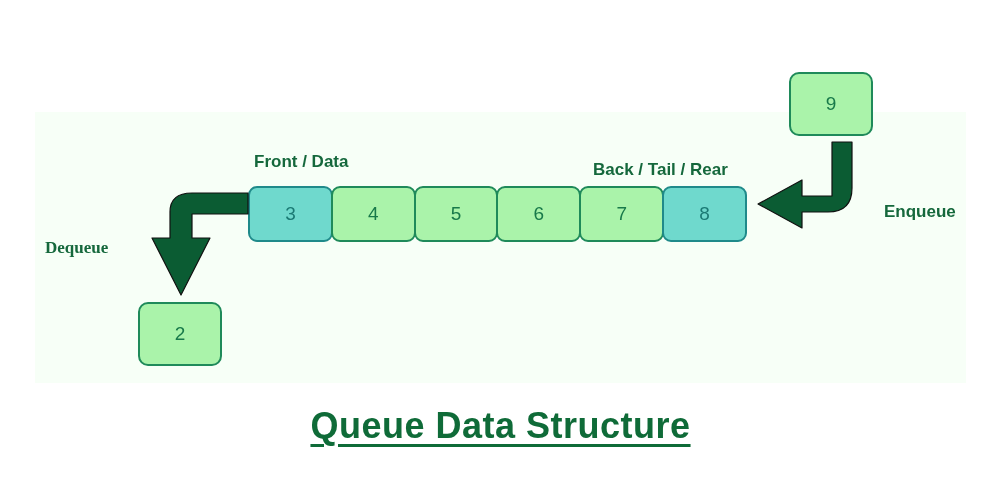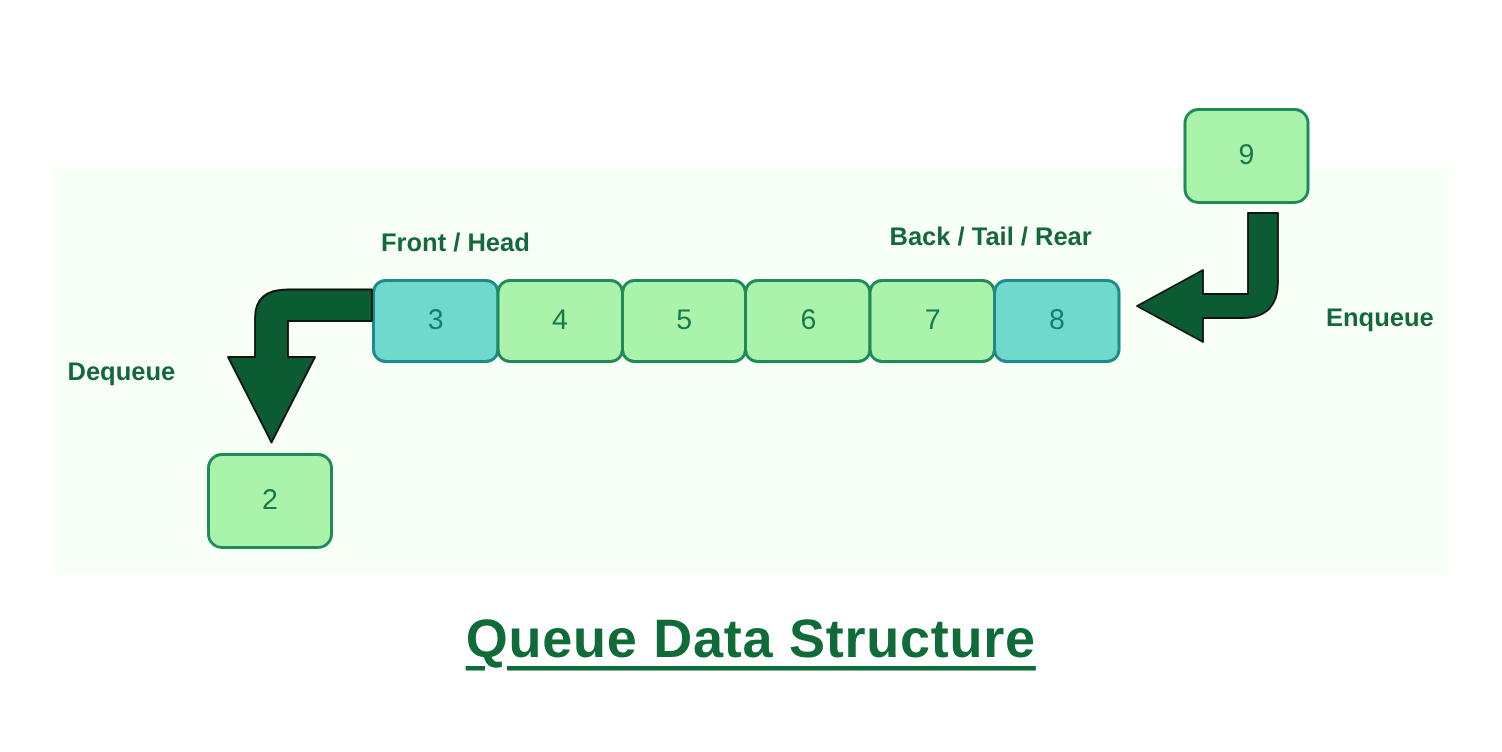--- a/index.html
+++ b/index.html
@@ -81,22 +81,22 @@
 
   
   .lbl {
     position: absolute;
     color: #15683c;
     font-weight: bold;
     font-size: 17px;
     white-space: nowrap;
   }
   #label-front { left: 254px; top: 152px; }
-  #label-back  { left: 593px; top: 148px; }
-  #label-dequeue { left: 45px;  top: 238px; }
+  #label-back  { left: 593px; top: 160px; }
+  #label-dequeue { left: 45px;  top: 238px; font-family: Liberation Serif, serif; }
   #label-enqueue { left: 870px; top: 202px; margin-left: 14px; }
 
   
   .arrow-svg {
     position: absolute;
     overflow: visible;
   }
   #arrow-enqueue { left: 750px; top: 130px; width: 110px; height: 115px; }
   #arrow-dequeue { left: 150px; top: 180px; width: 115px; height: 125px; }
 
@@ -115,21 +115,21 @@
     letter-spacing: 0.5px;
   }
 </style>
 </head>
 <body>
 
 <div id="canvas">
 
   <div class="panel"></div>
 
-  <div class="lbl" id="label-front">Front / Head</div>
+  <div class="lbl" id="label-front">Front / Data</div>
 
   <div class="lbl" id="label-back">Back / Tail / Rear</div>
 
   <div class="queue-row">
     <div class="cell accent">3</div>
     <div class="cell">4</div>
     <div class="cell">5</div>
     <div class="cell">6</div>
     <div class="cell">7</div>
     <div class="cell accent">8</div>

